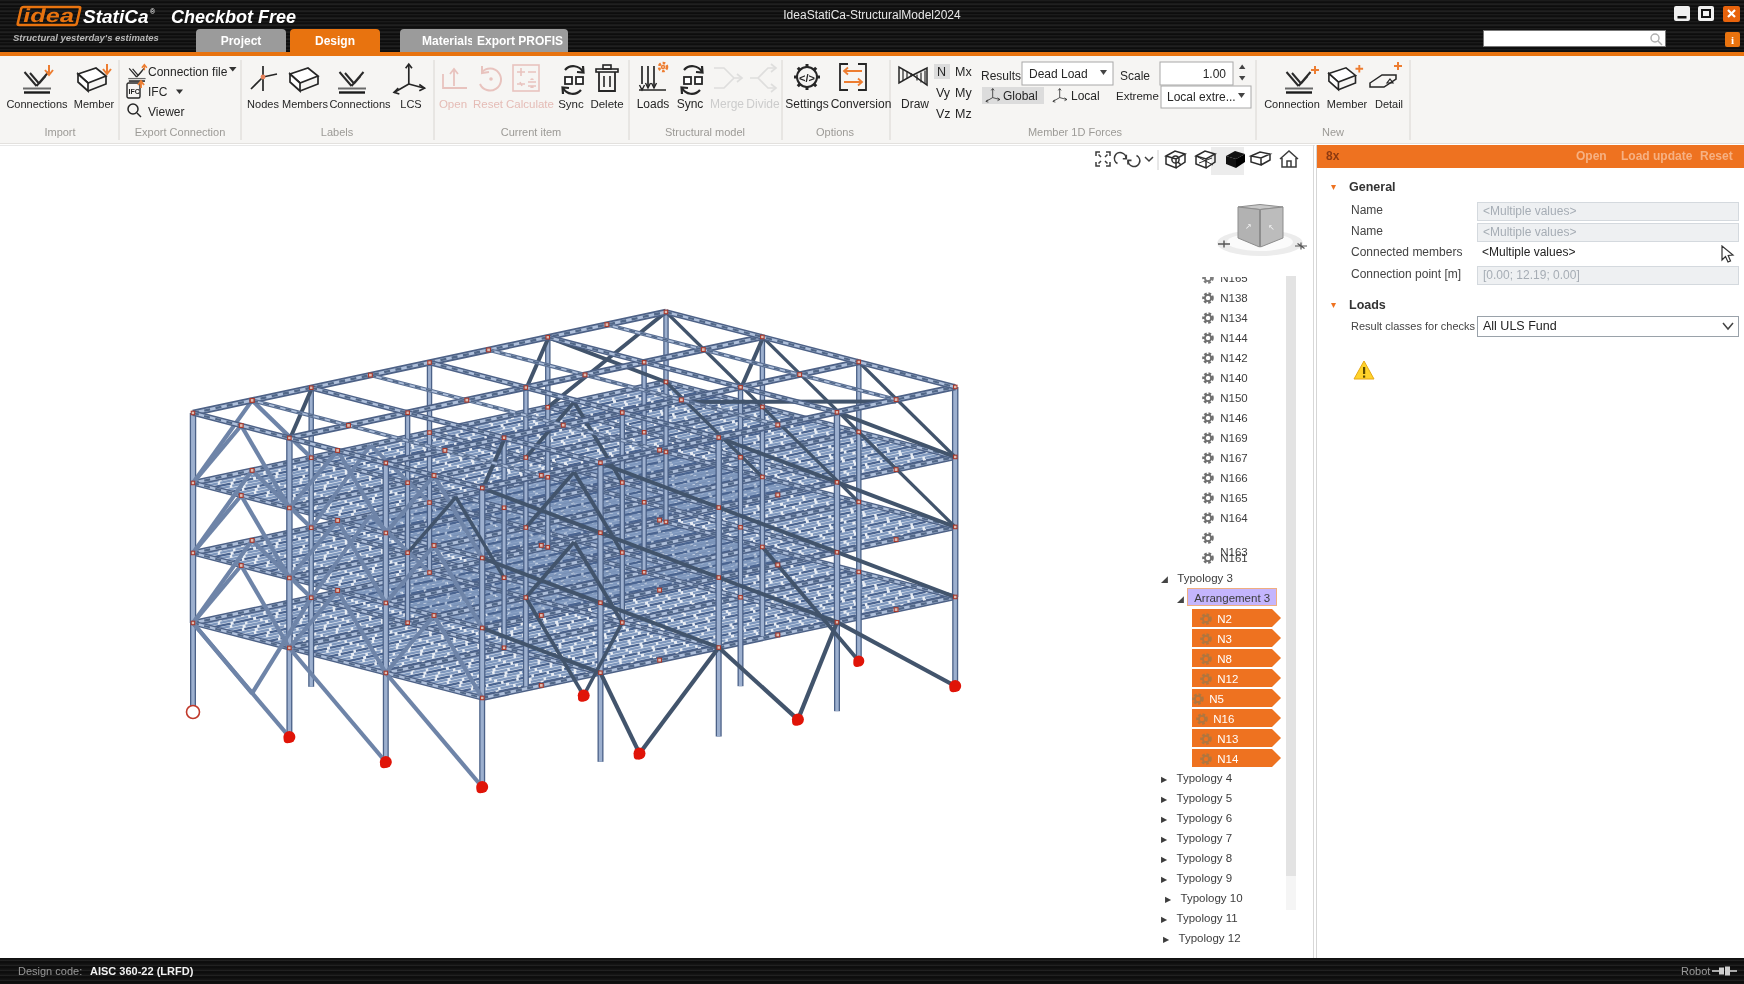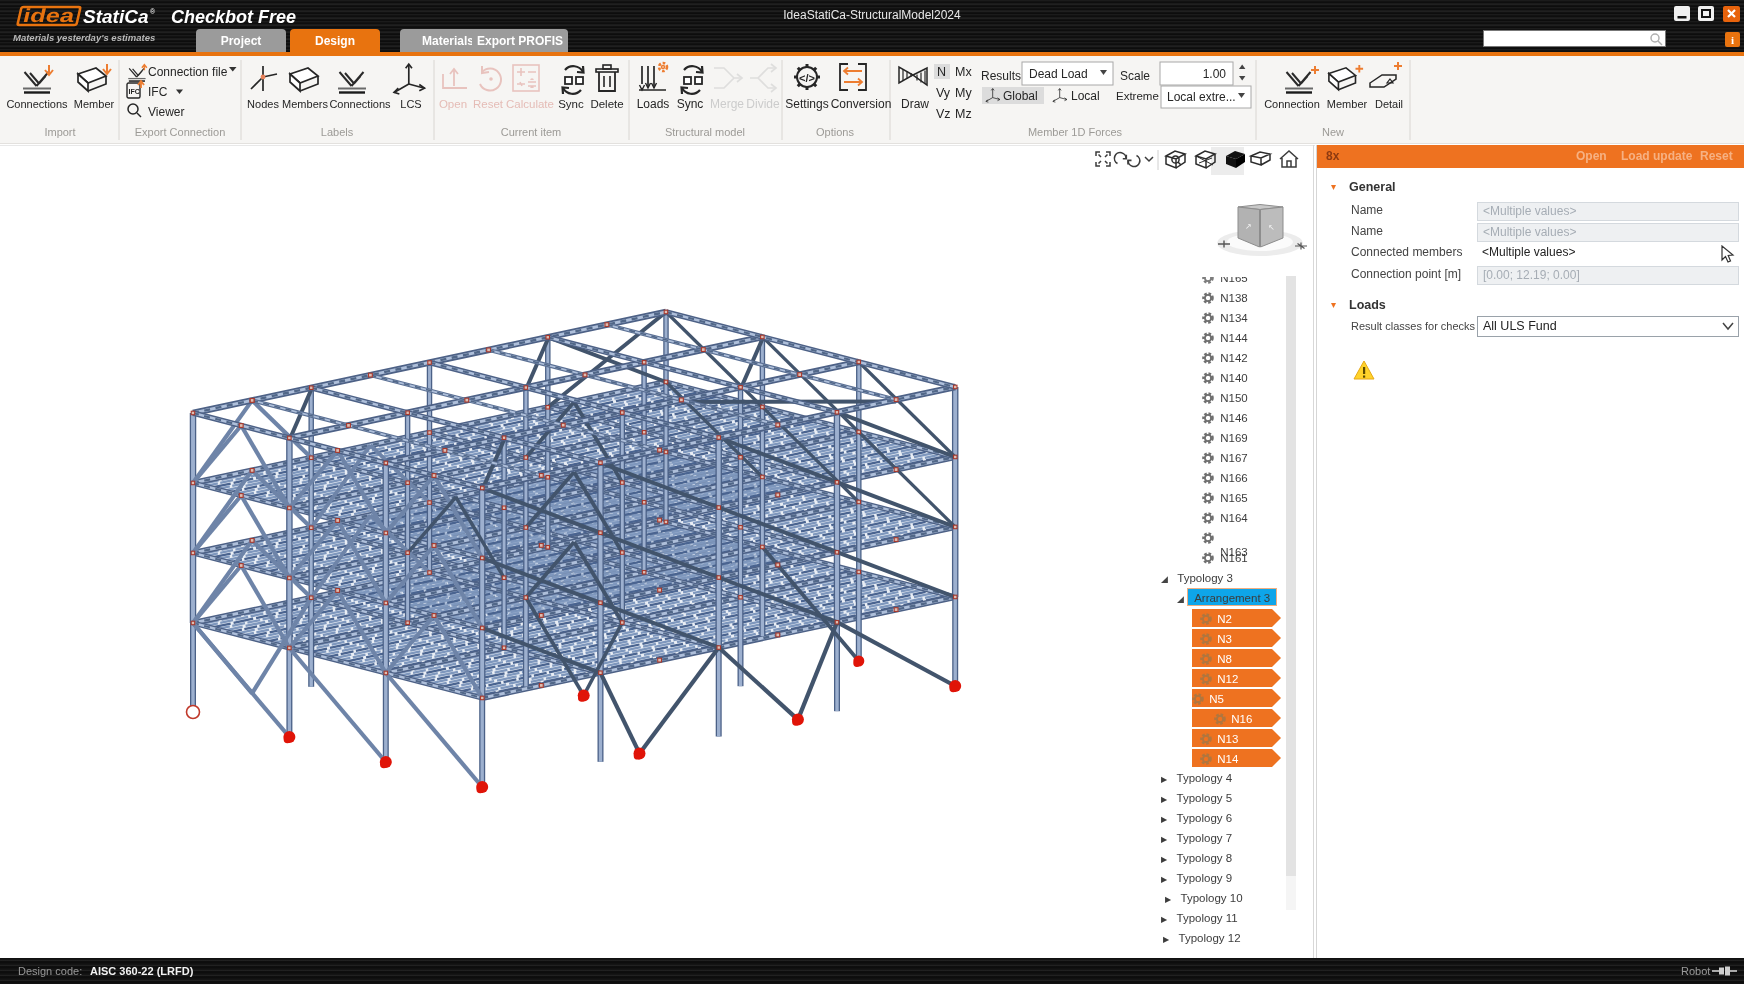--- a/index.html
+++ b/index.html
@@ -46,21 +46,21 @@
 <svg width="290" height="24" viewBox="0 0 290 24">
 <g transform="skewX(-13)">
 <rect x="9" y="2" width="59" height="18" rx="2" fill="none" stroke="#e8730f" stroke-width="2.6"></rect>
 <text x="13" y="17.5" font-family="Liberation Sans,sans-serif" font-size="19" font-weight="bold" fill="#e8730f" textLength="51" lengthAdjust="spacingAndGlyphs">idea</text>
 </g>
 <text x="70" y="18" font-family="Liberation Sans,sans-serif" font-size="19" font-weight="bold" font-style="italic" fill="#fff">StatiCa</text>
 <text x="137" y="9" font-family="Liberation Sans,sans-serif" font-size="7" fill="#fff">®</text>
 <text x="158" y="18" font-family="Liberation Sans,sans-serif" font-size="18" font-weight="bold" font-style="italic" fill="#fff">Checkbot Free</text>
 </svg>
 </div>
-<div id="tagline">Materials yesterday's estimates</div>
+<div id="tagline">Structural yesterday's estimates</div>
 <div id="wintitle">IdeaStatiCa-StructuralModel2024</div>
 <div class="tab" style="left:196px;width:90px">Project</div>
 <div class="tab active" style="left:290px;width:90px">Design</div>
 <div class="tab" style="left:400px;width:96px">Materials</div>
 <div class="tab" style="left:472px;width:96px">Export PROFIS</div>
 <div id="searchbox">
       <svg width="14" height="14" style="position:absolute;right:2px;top:1px">
         <circle cx="6" cy="6" r="4" fill="none" stroke="#b0b0b0" stroke-width="1.5"></circle>
         <line x1="9" y1="9" x2="13" y2="13" stroke="#b0b0b0" stroke-width="1.5"></line>
       </svg>
@@ -958,21 +958,21 @@
 <div class="trow" style="margin-left:47px"><svg width="12" height="12" style="vertical-align:-2px">
           <use href="#gear" stroke="#707070"></use>
         </svg> <span style="position:relative;top:0;left:3px">N164</span></div>
 <div class="trow" style="margin-left:47px"><svg width="12" height="12" style="vertical-align:-2px">
           <use href="#gear" stroke="#707070"></use>
         </svg> <span style="position:relative;top:14px;left:3px">N163</span></div>
 <div class="trow" style="margin-left:47px"><svg width="12" height="12" style="vertical-align:-2px">
           <use href="#gear" stroke="#707070"></use>
         </svg> <span style="position:relative;top:0;left:3px">N161</span></div>
 <div class="trow" style="margin-left:6px"><span style="color:#444;font-size:9px">◢</span>&nbsp;&nbsp;<span style="left:3px;position:relative">Typology 3</span></div>
-<div class="trow" style="margin-left:22px"><span style="color:#444;font-size:9px">◢</span>&nbsp;<span style="display:inline-block;border:1px solid #f0ae80;background:#0ea5e9;padding:0 6px;height:18px;line-height:18px;position:relative;top:0">Arrangement 3</span></div>
+<div class="trow" style="margin-left:22px"><span style="color:#444;font-size:9px">◢</span>&nbsp;<span style="display:inline-block;border:1px solid #f0ae80;background:#c4b5fd;padding:0 6px;height:18px;line-height:18px;position:relative;top:0">Arrangement 3</span></div>
 <div class="trow">
         <div class="oflag" style="width:80px;padding-left:8px"><svg width="12" height="12" style="vertical-align:-2px">
             <use href="#gear" stroke="#b0763f"></use>
           </svg> <span style="position:relative;left:2px;color:#fff">N2</span><div style="position:absolute;right:-9px;top:0;width:0;height:0;border-top:9px solid transparent;border-bottom:9px solid transparent;border-left:9px solid #ee7220"></div></div>
       </div>
 <div class="trow">
         <div class="oflag" style="width:80px;padding-left:8px"><svg width="12" height="12" style="vertical-align:-2px">
             <use href="#gear" stroke="#b0763f"></use>
           </svg> <span style="position:relative;left:2px;color:#fff">N3</span><div style="position:absolute;right:-9px;top:0;width:0;height:0;border-top:9px solid transparent;border-bottom:9px solid transparent;border-left:9px solid #ee7220"></div></div>
       </div>
@@ -985,21 +985,21 @@
         <div class="oflag" style="width:80px;padding-left:8px"><svg width="12" height="12" style="vertical-align:-2px">
             <use href="#gear" stroke="#b0763f"></use>
           </svg> <span style="position:relative;left:2px;color:#fff">N12</span><div style="position:absolute;right:-9px;top:0;width:0;height:0;border-top:9px solid transparent;border-bottom:9px solid transparent;border-left:9px solid #ee7220"></div></div>
       </div>
 <div class="trow">
         <div class="oflag" style="width:80px;padding-left:0"><svg width="12" height="12" style="vertical-align:-2px">
             <use href="#gear" stroke="#b0763f"></use>
           </svg> <span style="position:relative;left:2px;color:#fff">N5</span><div style="position:absolute;right:-9px;top:0;width:0;height:0;border-top:9px solid transparent;border-bottom:9px solid transparent;border-left:9px solid #ee7220"></div></div>
       </div>
 <div class="trow">
-        <div class="oflag" style="width:80px;padding-left:22px"><svg width="12" height="12" style="vertical-align:-2px">
+        <div class="oflag" style="width:80px;padding-left:4px"><svg width="12" height="12" style="vertical-align:-2px">
             <use href="#gear" stroke="#b0763f"></use>
           </svg> <span style="position:relative;left:2px;color:#fff">N16</span><div style="position:absolute;right:-9px;top:0;width:0;height:0;border-top:9px solid transparent;border-bottom:9px solid transparent;border-left:9px solid #ee7220"></div></div>
       </div>
 <div class="trow">
         <div class="oflag" style="width:80px;padding-left:8px"><svg width="12" height="12" style="vertical-align:-2px">
             <use href="#gear" stroke="#b0763f"></use>
           </svg> <span style="position:relative;left:2px;color:#fff">N13</span><div style="position:absolute;right:-9px;top:0;width:0;height:0;border-top:9px solid transparent;border-bottom:9px solid transparent;border-left:9px solid #ee7220"></div></div>
       </div>
 <div class="trow">
         <div class="oflag" style="width:80px;padding-left:8px"><svg width="12" height="12" style="vertical-align:-2px">

